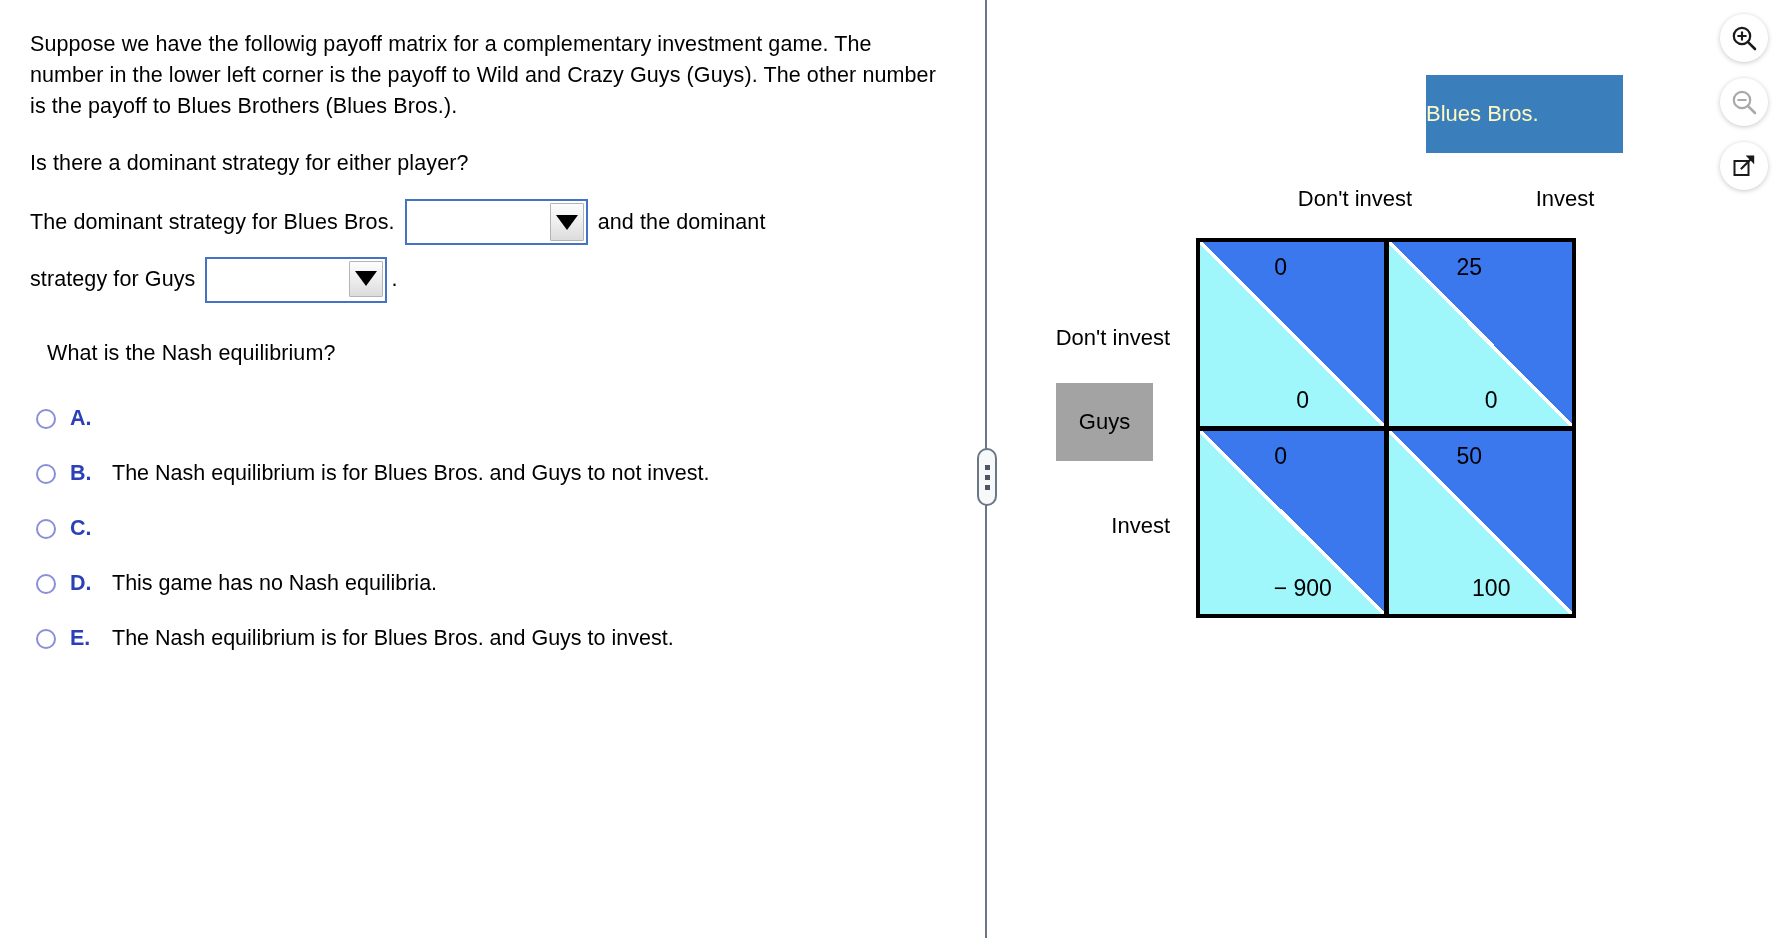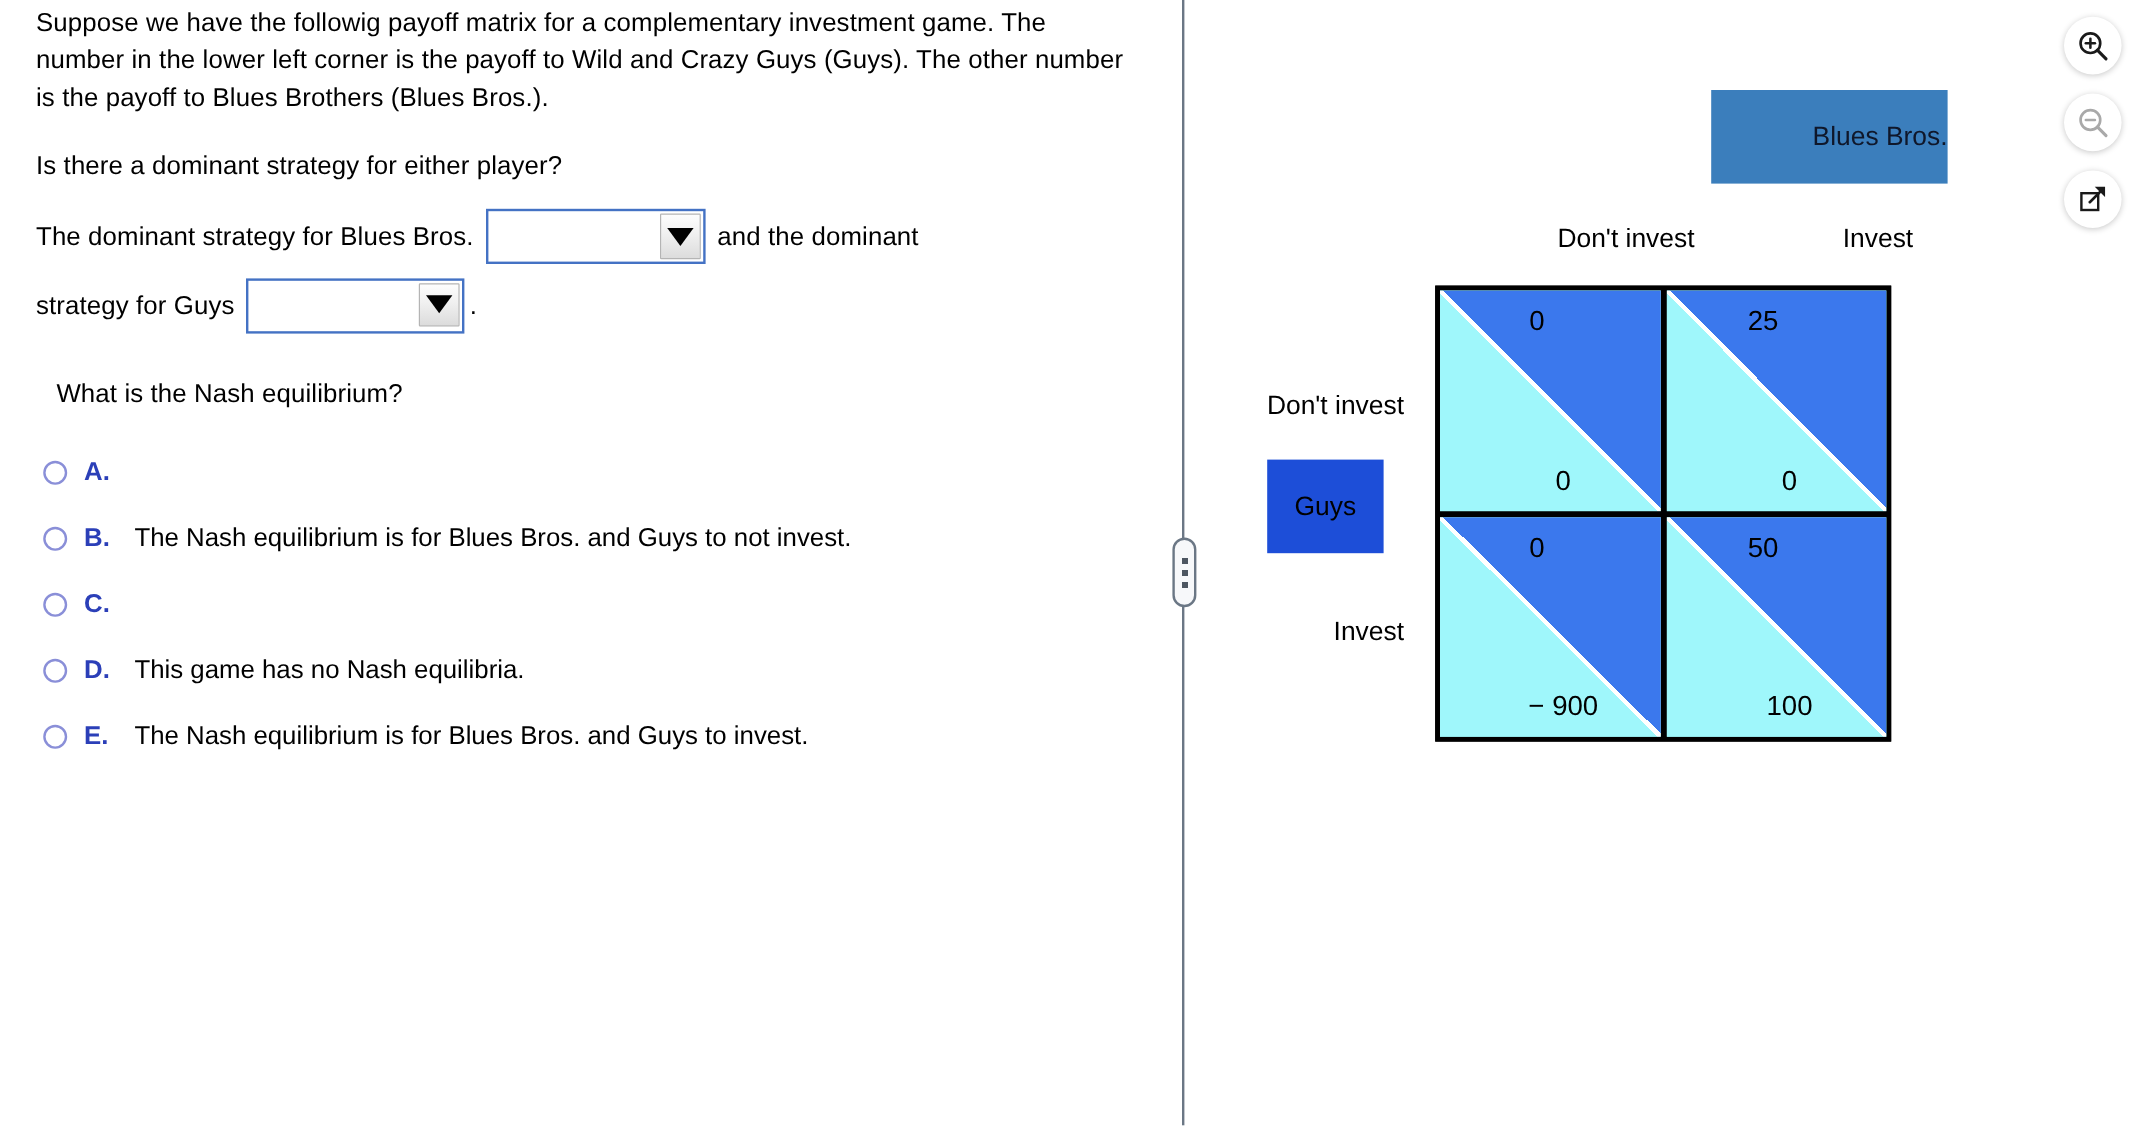--- a/index.html
+++ b/index.html
@@ -15,21 +15,21 @@
     position: relative;
     width: 1784px; height: 938px;
     background: #fff;
   }
 
   
   #left-pane {
     position: absolute;
     left: 0; top: 0;
     width: 985px; height: 938px;
-    padding: 4px 30px 0 30px;
+    padding: 29px 30px 0 30px;
     overflow: hidden;
   }
   .prose {
     font-size: 21.5px;
     line-height: 31px;
     color: #000;
     letter-spacing: 0.1px;
   }
   #intro-paragraph { margin: 0 0 26px 0; max-width: 910px; }
   #question-1 { margin: 0 0 14px 0; }
@@ -151,22 +151,22 @@
     position: absolute;
     left: 990px; top: 0;
     width: 794px; height: 938px;
   }
 
   #bb-title {
     position: absolute;
     left: 436px; top: 75px;
     width: 197px; height: 78px;
     background: #3b7ebc;
-    display: flex; align-items: center; justify-content: flex-end;
-    font-size: 22px; color: #0f172a;
+    display: flex; align-items: center; justify-content: flex-start;
+    font-size: 22px; color: #fef9c3;
   }
   #col-label-dont {
     position: absolute;
     left: 245px; top: 186px;
     width: 240px; text-align: center;
     font-size: 22px; color: #000;
   }
   #col-label-invest {
     position: absolute;
     left: 480px; top: 186px;
@@ -182,21 +182,21 @@
   #row-label-invest {
     position: absolute;
     left: 20px; top: 513px;
     width: 160px; text-align: right;
     font-size: 22px; color: #000;
   }
   #guys-title {
     position: absolute;
     left: 66px; top: 383px;
     width: 97px; height: 78px;
-    background: #1d4ed8;
+    background: #a3a3a3;
     display: flex; align-items: center; justify-content: center;
     font-size: 22px; color: #000;
   }
 
   
   #matrix {
     position: absolute;
     left: 206px; top: 238px;
     width: 380px; height: 380px;
     background: #000;

